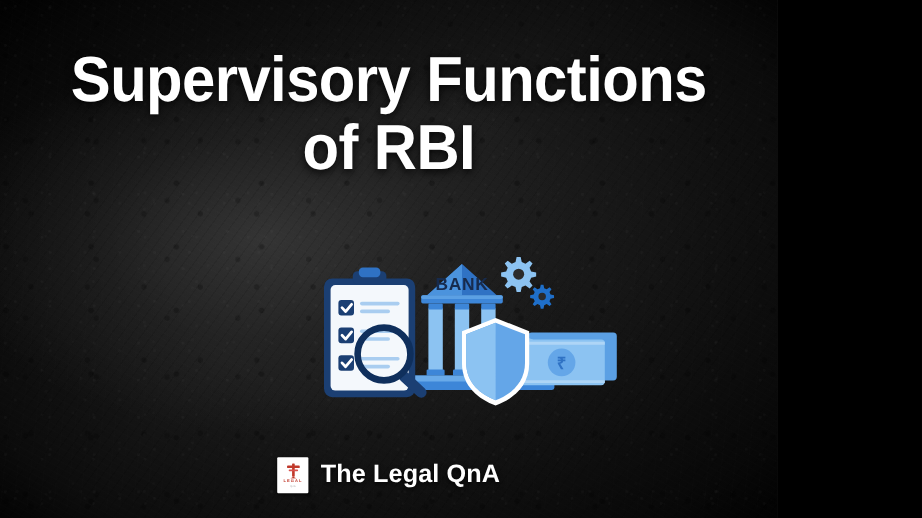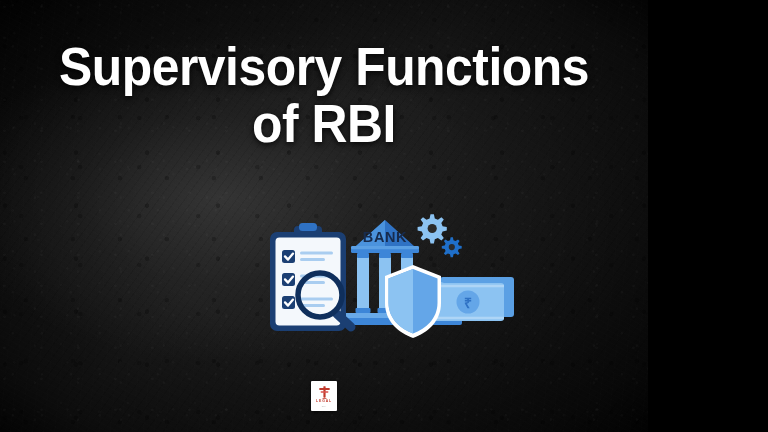--- a/index.html
+++ b/index.html
@@ -241,15 +241,16 @@
     <div id="brand-logo">
       <svg width="13" height="14" viewBox="0 0 13 14" xmlns="http://www.w3.org/2000/svg">
         <rect x="5.4" y="1.2" width="2.2" height="11" rx="0.5" fill="#c0392b"></rect>
         <rect x="1.2" y="3.0" width="10.6" height="2.0" rx="0.7" fill="#c0392b"></rect>
         <rect x="2.6" y="6.2" width="7.8" height="1.5" rx="0.6" fill="#d9534f"></rect>
         <path d="M6.5 12.3 l2.6 1.5 h-5.2 z" fill="#c0392b"></path>
       </svg>
       <div id="brand-logo-word">LEGAL</div>
       <div id="brand-logo-sub">QnA</div>
     </div>
+    <div id="brand-name">The Legal QnA</div>
   </div>
 
 </div>
 
 </body></html>

